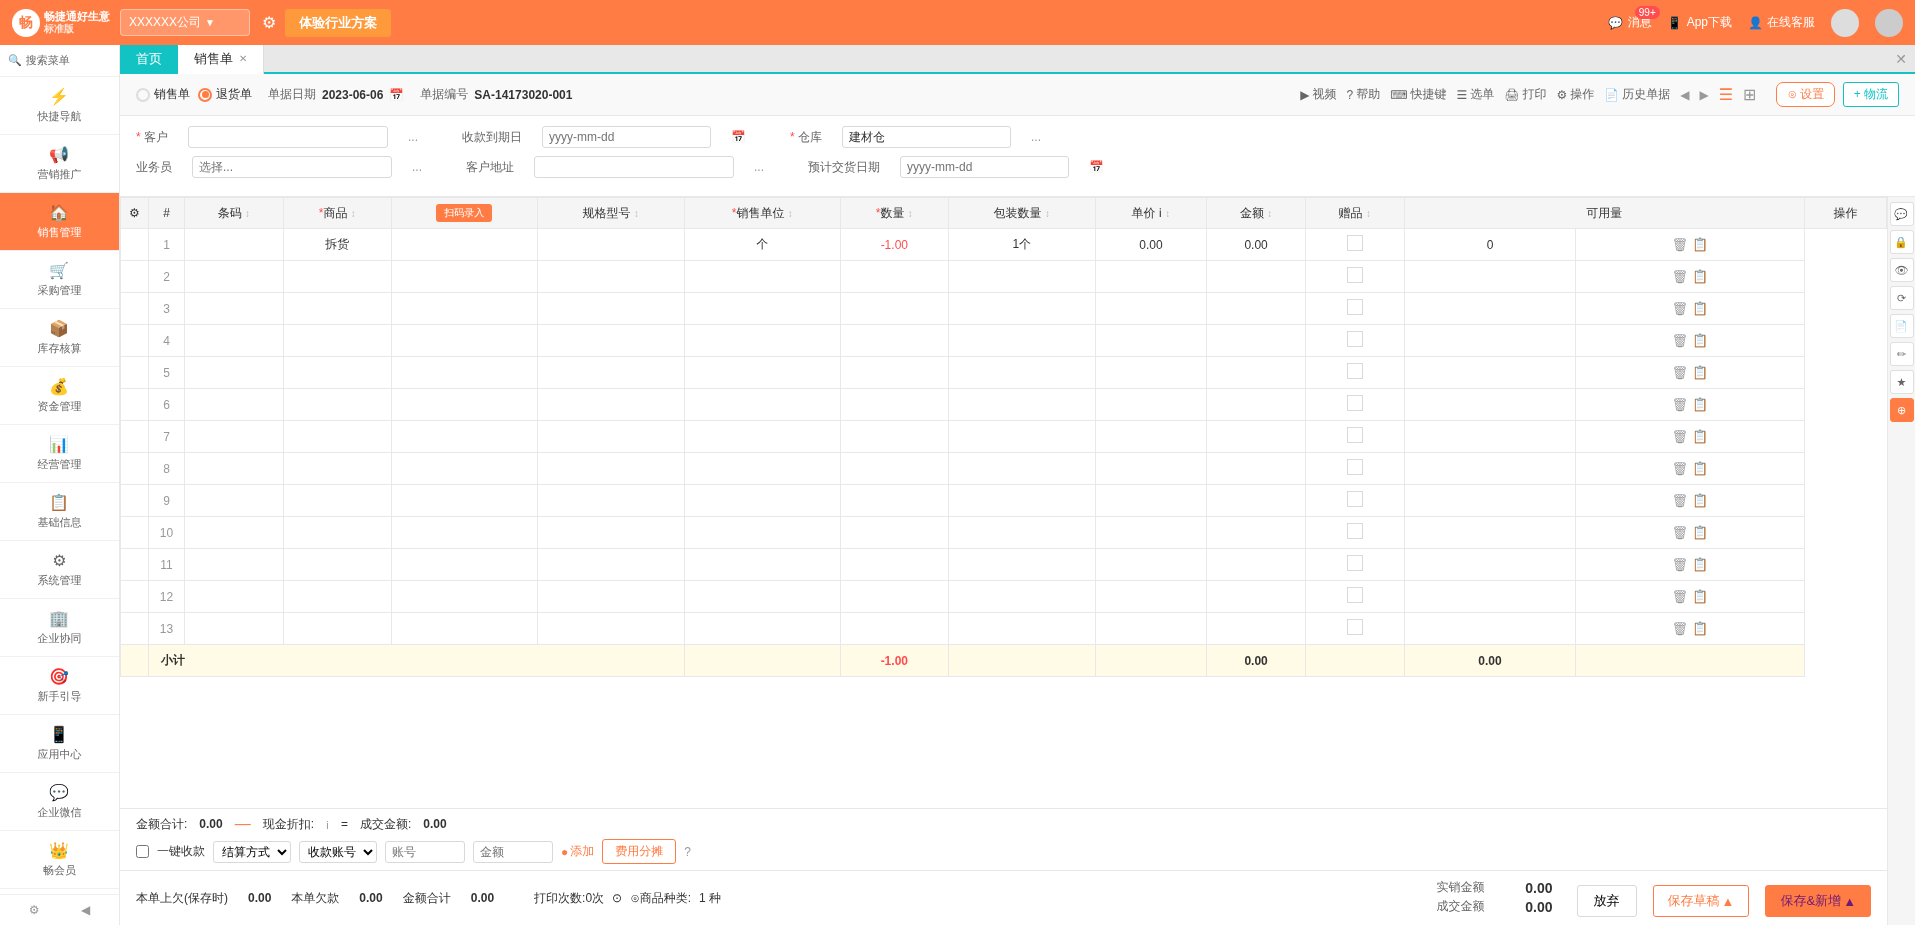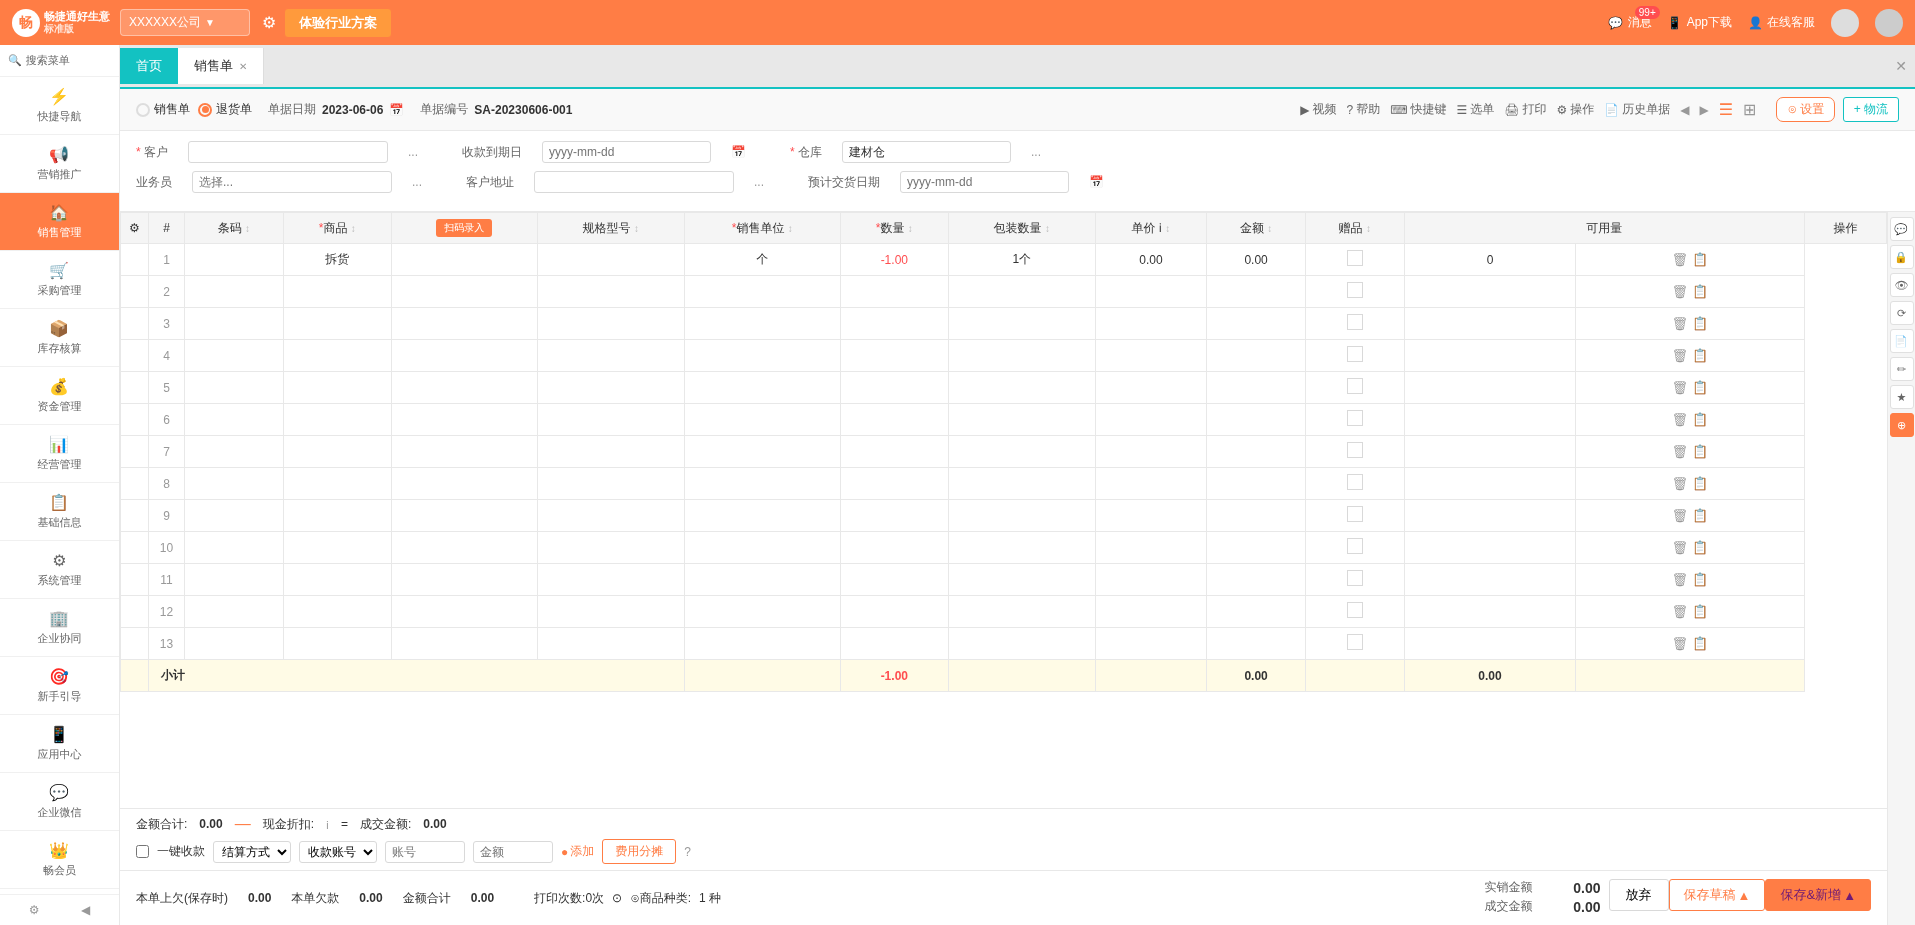--- a/index.html
+++ b/index.html
@@ -26,21 +26,21 @@
     .avatar { width: 28px; height: 28px; background: #ddd; border-radius: 50%; }
 
     
     .sidebar-item { display: flex; flex-direction: column; align-items: center; padding: 10px 4px; cursor: pointer; gap: 3px; font-size: 11px; color: #666; border-bottom: 1px solid #f0f0f0; }
     .sidebar-item.active { background: #ff7d45; color: #fff; }
     .sidebar-item .si-icon { font-size: 16px; }
     .sidebar-bottom { margin-top: auto; display: flex; flex-direction: column; }
     .sidebar-search { padding: 8px; display: flex; align-items: center; gap: 4px; border-bottom: 1px solid #f0f0f0; font-size: 11px; color: #666; cursor: pointer; }
 
     
-    .tab-bar { display: flex; align-items: center; background: #e8e8e8; border-bottom: 2px solid #13c2c2; height: 44px; padding: 0; flex-shrink: 0; }
+    .tab-bar { display: flex; align-items: center; background: #e8e8e8; border-bottom: 2px solid #13c2c2; height: 29px; padding: 0; flex-shrink: 0; }
     .tab { padding: 0 16px; height: 36px; display: flex; align-items: center; cursor: pointer; font-size: 13px; gap: 6px; background: #e8e8e8; color: #666; }
     .tab.active { background: #fff; color: #333; border-right: 1px solid #ddd; }
     .tab-home { background: #13c2c2; color: #fff; }
     .tab-close { font-size: 10px; color: #999; cursor: pointer; }
 
     
     .form-area { background: #fff; padding: 10px 16px; flex-shrink: 0; border-bottom: 1px solid #e8e8e8; }
     .form-row { display: flex; align-items: center; gap: 12px; margin-bottom: 8px; }
     .form-field { display: flex; align-items: center; gap: 20px; }
     .form-label { color: #666; font-size: 12px; white-space: nowrap; }
@@ -78,21 +78,21 @@
     .footer-area { background: #fff; border-top: 1px solid #e8e8e8; padding: 6px 16px; flex-shrink: 0; }
     .footer-row1 { display: flex; align-items: center; gap: 12px; font-size: 12px; color: #333; margin-bottom: 6px; }
     .footer-row2 { display: flex; align-items: center; gap: 8px; font-size: 12px; }
     .expense-btn { border: 1px solid #ff7d45; color: #ff7d45; background: #fff; padding: 3px 12px; border-radius: 3px; font-size: 12px; cursor: pointer; }
     .add-btn { color: #ff7d45; cursor: pointer; display: flex; align-items: center; gap: 2px; }
     .minus-icon { color: #ff7d45; font-size: 16px; }
 
     
     .bottom-bar { background: #fff; border-top: 1px solid #e8e8e8; padding: 8px 16px; display: flex; align-items: center; flex-shrink: 0; font-size: 12px; }
     .bottom-info { display: flex; align-items: center; gap: 20px; }
-    .bottom-right { margin-left: auto; display: flex; align-items: flex-start; gap: 0; }
+    .bottom-right { margin-left: auto; display: flex; align-items: flex-end; gap: 16px; }
     .summary-box { text-align: right; margin-right: 8px; }
     .summary-row { display: flex; align-items: center; justify-content: flex-end; gap: 8px; margin-bottom: 2px; }
     .summary-label { color: #666; }
     .summary-val { font-size: 14px; color: #333; font-weight: bold; min-width: 60px; text-align: right; }
     .btn-discard { border: 1px solid #d9d9d9; background: #fff; padding: 6px 16px; border-radius: 3px; cursor: pointer; font-size: 13px; }
     .btn-save-draft { border: 1px solid #ff7d45; color: #ff7d45; background: #fff; padding: 6px 14px; border-radius: 3px; cursor: pointer; font-size: 13px; display: flex; align-items: center; gap: 2px; }
     .btn-save-new { background: #ff7d45; color: #701a75; border: 1px solid #ff7d45; padding: 6px 14px; border-radius: 3px; cursor: pointer; font-size: 13px; display: flex; align-items: center; gap: 2px; }
 
     
     .right-toolbar { width: 28px; background: #f5f5f5; border-left: 1px solid #e8e8e8; display: flex; flex-direction: column; align-items: center; padding: 4px 0; gap: 2px; flex-shrink: 0; }
@@ -249,21 +249,21 @@
             <span>退货单</span>
           </div>
         </div>
         <div class="doc-info">
           <span>单据日期</span>
           <span style="color:#333;font-weight:bold;">2023-06-06</span>
           <span style="cursor:pointer;">📅</span>
         </div>
         <div class="doc-info">
           <span>单据编号</span>
-          <span style="color:#333;font-weight:bold;">SA-20230606-001</span>
+          <span style="color:#333;font-weight:bold;">SA-14173020-001</span>
         </div>
         <div class="doc-actions">
           <div class="doc-action-btn">
             <span>▶</span>
             <span>视频</span>
           </div>
           <div class="doc-action-btn">
             <span>?</span>
             <span>帮助</span>
           </div>

